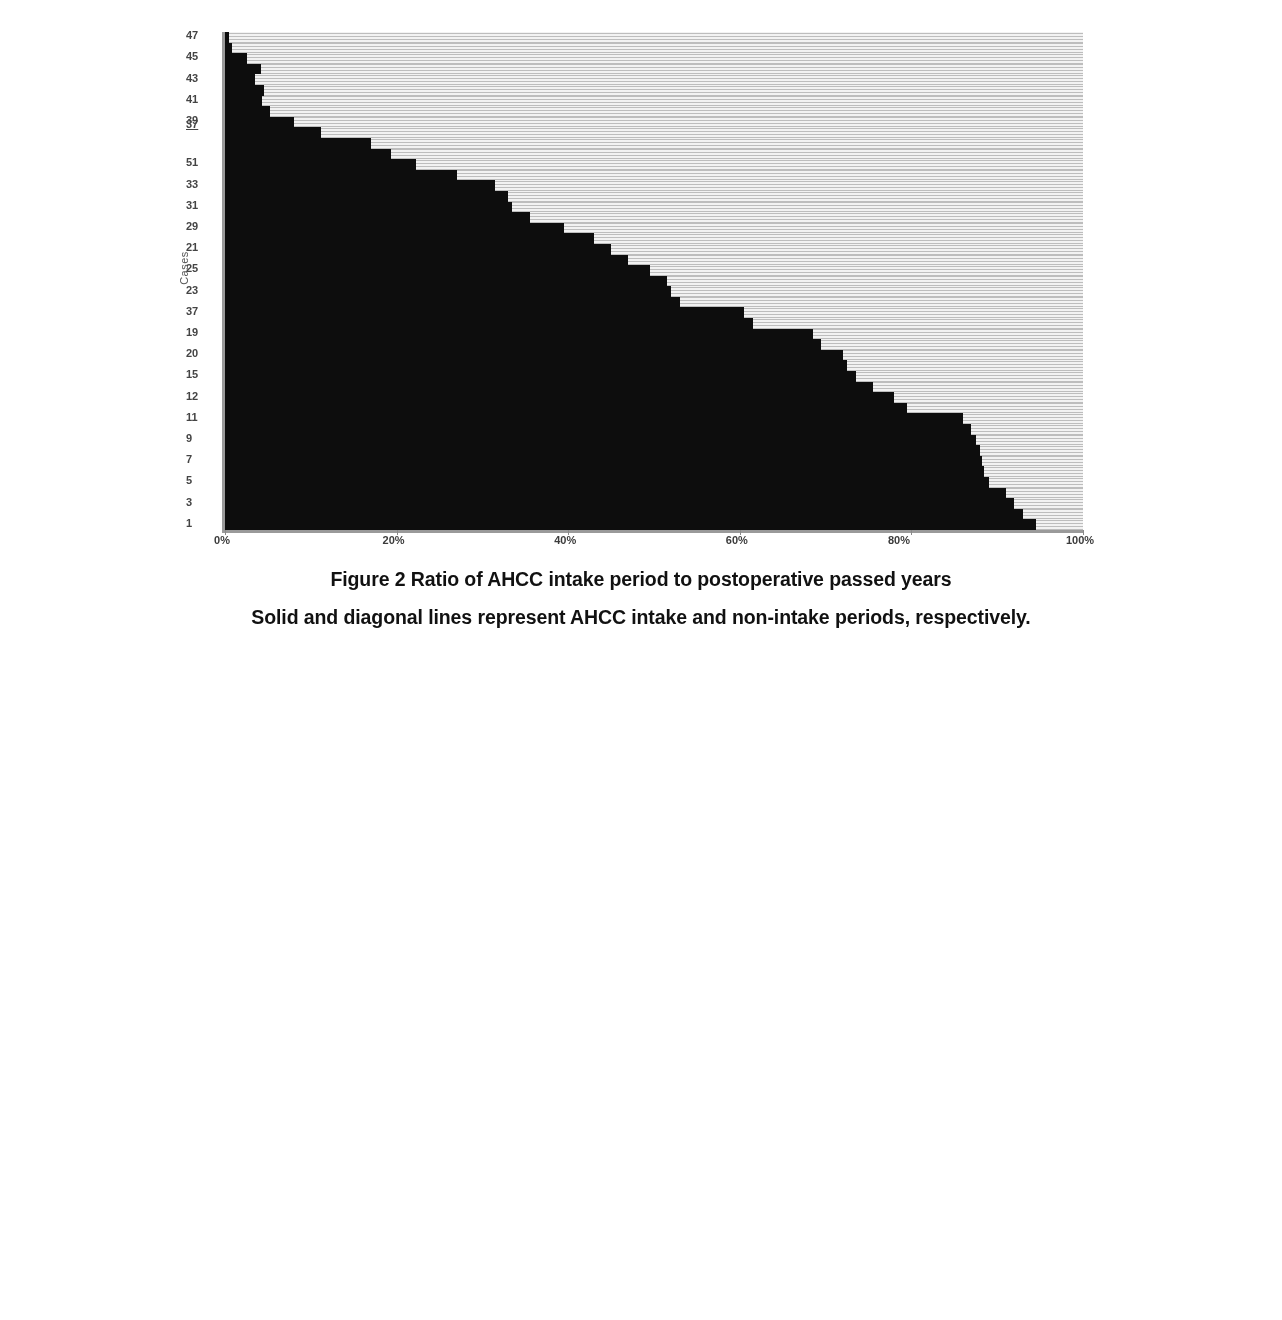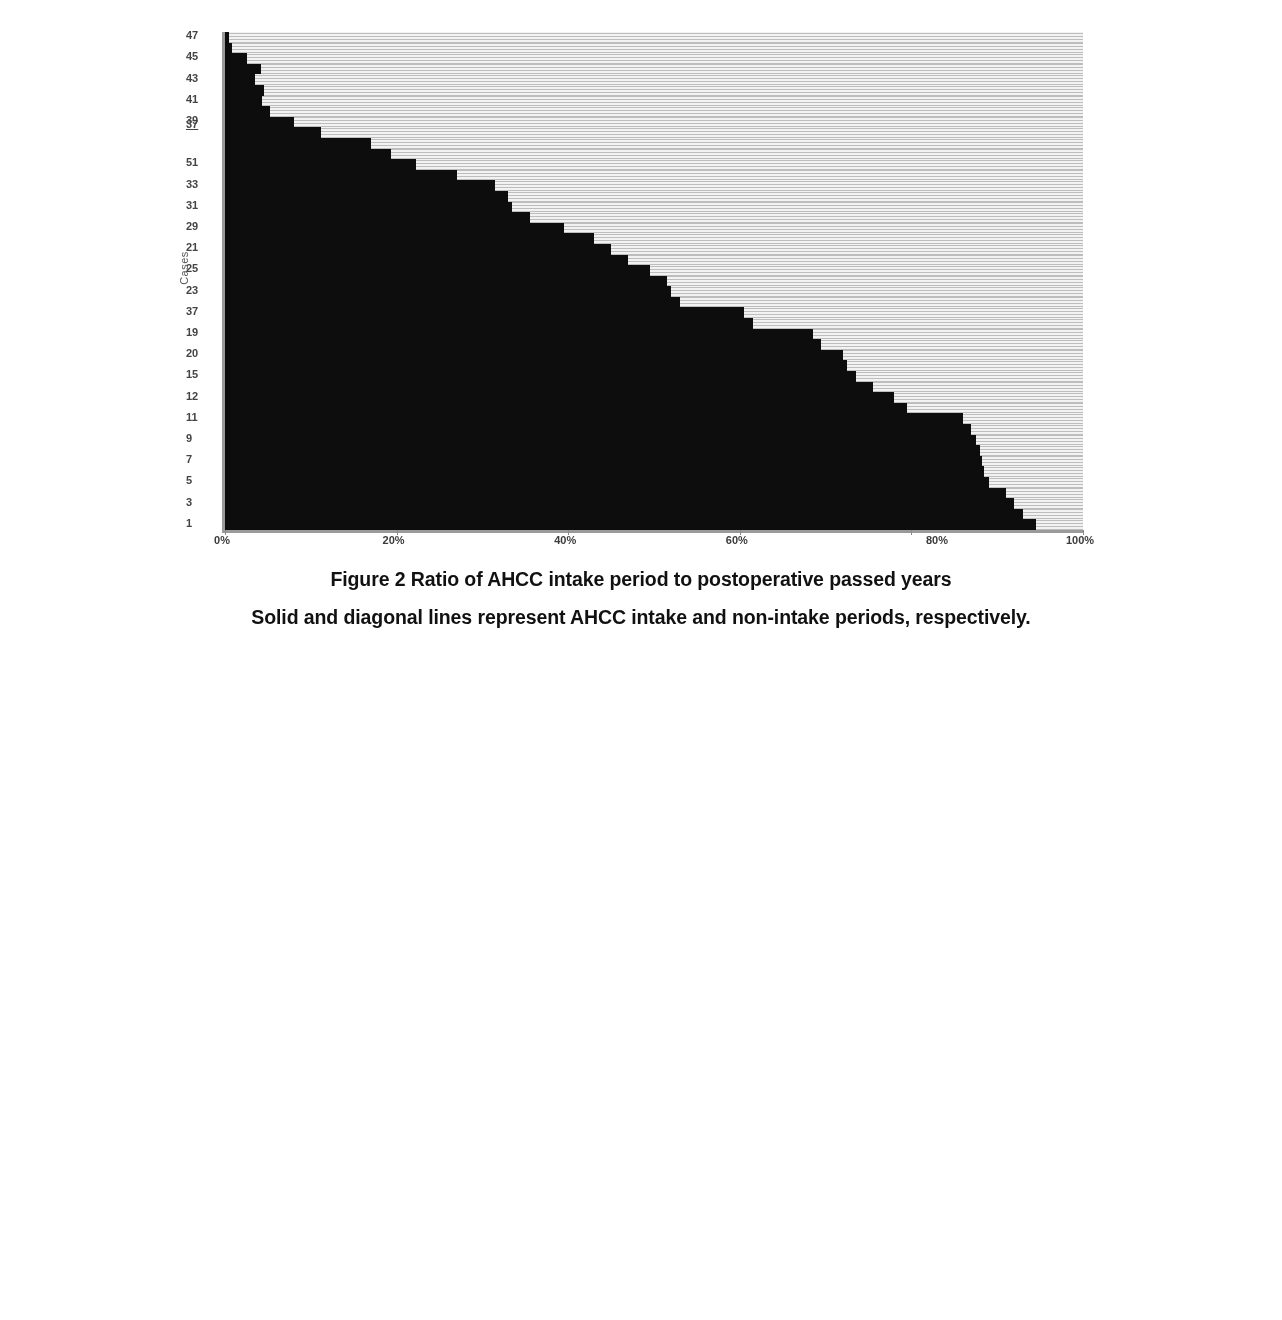--- a/index.html
+++ b/index.html
@@ -310,21 +310,21 @@
       <div class="f2-xtickmark" style="left: 514.8px;"></div>
       <div class="f2-xtickmark" style="left: 686.4px;"></div>
       <div class="f2-xtickmark" style="left: 858px;"></div>
     </div>
 
   <div id="fig2-xticks">
       <div class="f2-xtick" style="left: 0px;">0%</div>
       <div class="f2-xtick" style="left: 171.6px;">20%</div>
       <div class="f2-xtick" style="left: 343.2px;">40%</div>
       <div class="f2-xtick" style="left: 514.8px;">60%</div>
-      <div class="f2-xtick" style="left: 715px;">80%</div>
+      <div class="f2-xtick" style="left: 677px;">80%</div>
       <div class="f2-xtick" style="left: 858px;">100%</div>
     </div>
 
   <div id="fig2-cap1" class="fig-caption">Figure 2 Ratio of AHCC intake period to postoperative passed years</div>
   <div id="fig2-cap2" class="fig-caption">Solid and diagonal lines represent AHCC intake and non-intake periods, respectively.</div>
 </div>
 
 <div id="fig3-block">
 
   

